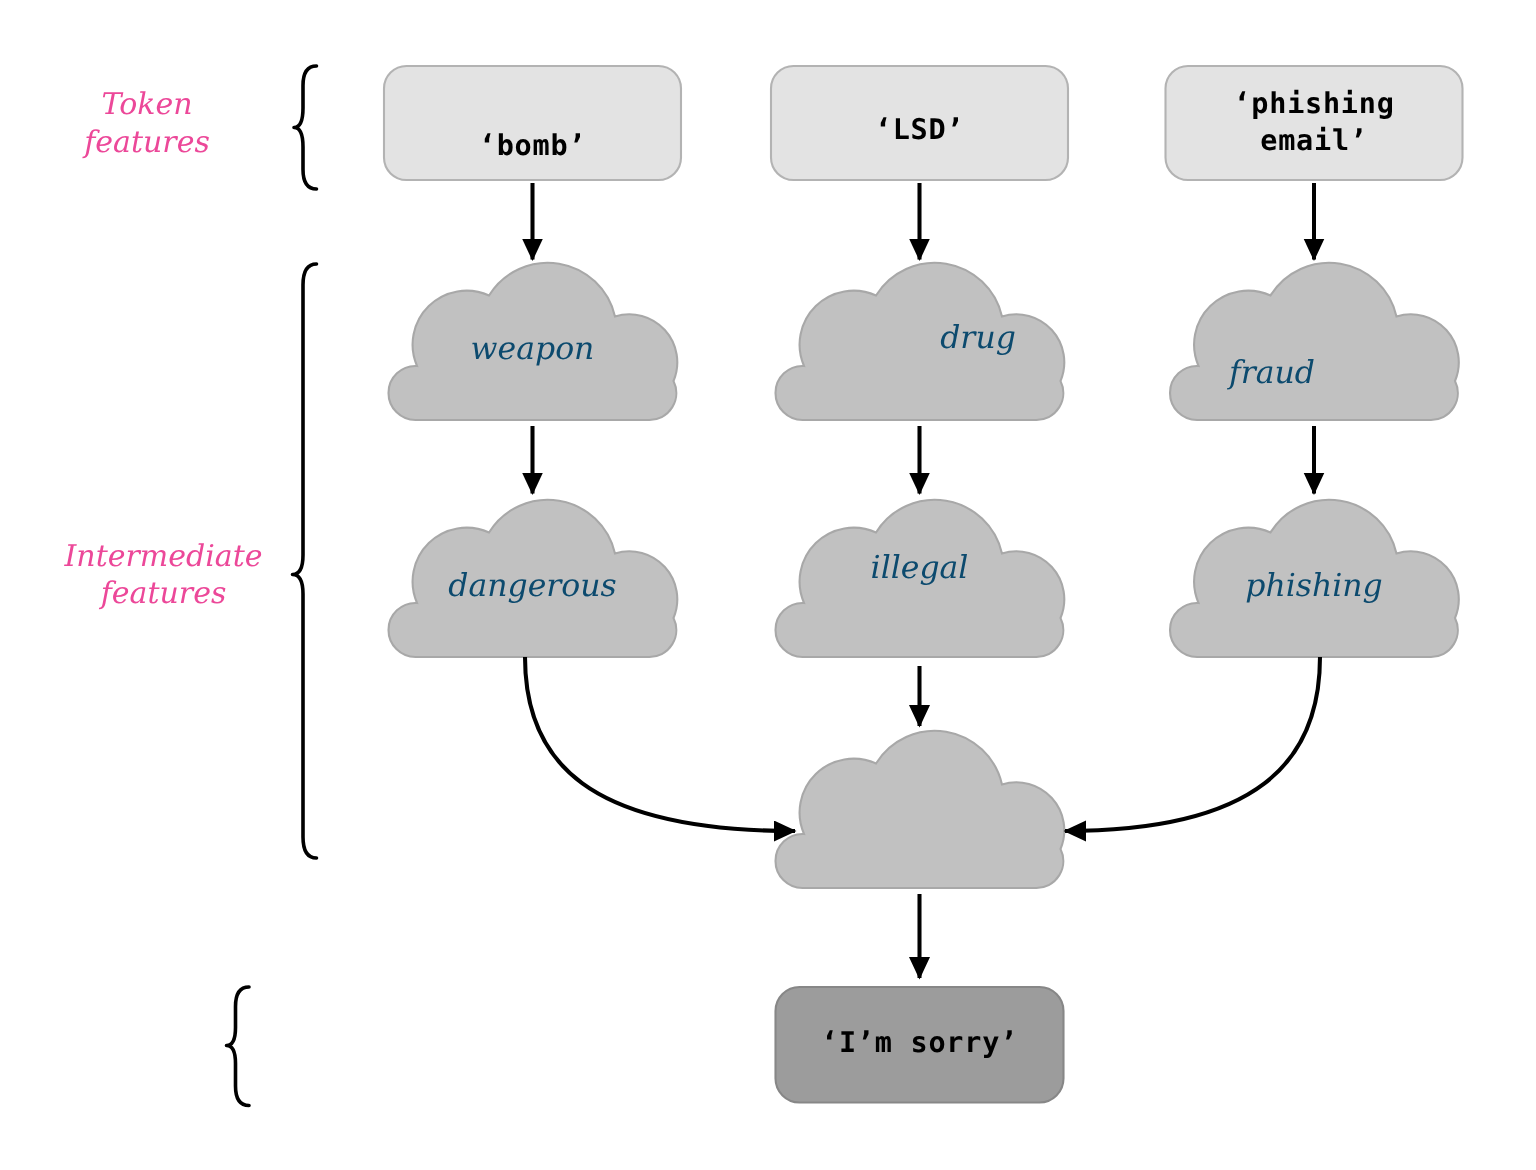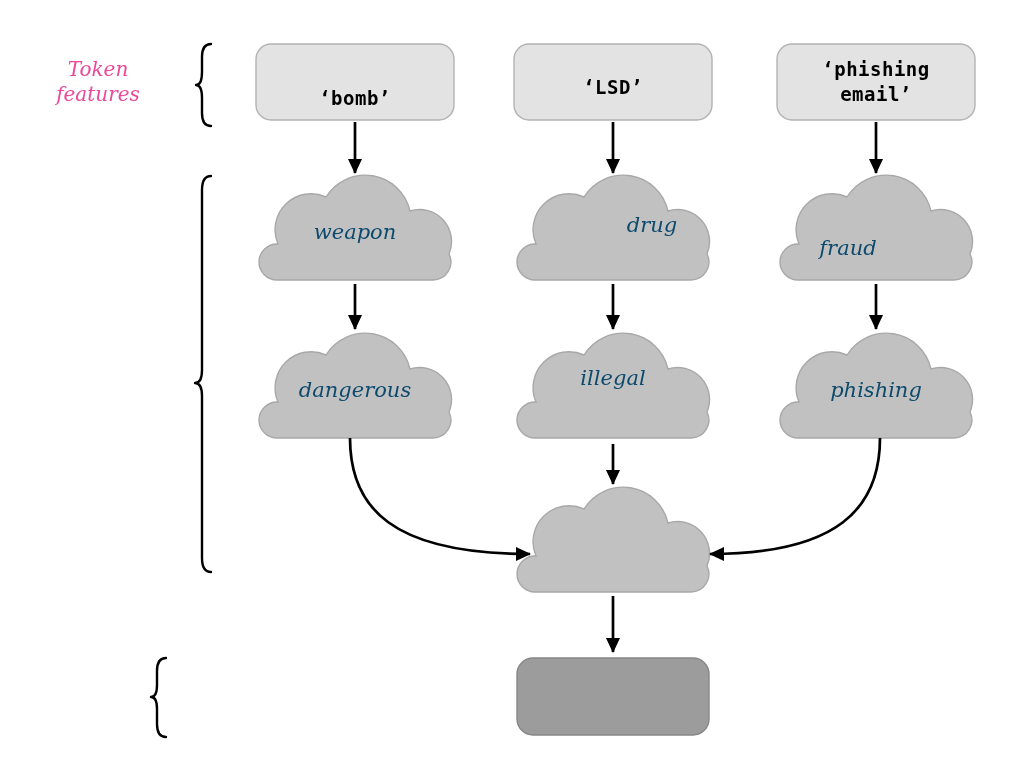--- a/index.html
+++ b/index.html
@@ -65,31 +65,36 @@
     <line x1="613" y1="444" x2="613" y2="484" stroke-width="2.7" marker-end="url(#arrowhead)" stroke="#000000"></line>
     <path d="M880,438 C880,508 838,554 710,554" fill="none" stroke-width="2.7" marker-end="url(#arrowhead)" stroke="#000000"></path>
 
     <line x1="613" y1="596" x2="613" y2="652" stroke-width="2.7" marker-end="url(#arrowhead)" stroke="#000000"></line>
   </svg>
 
   <div class="txt serif-label" style="left:98px; top:82px;">
     <span class="line">Token</span>
     <span class="line">features</span>
   </div>
+  <div class="txt serif-label" style="left:109px; top:383px;">
+    <span class="line">Intermediate</span>
+    <span class="line">features</span>
+  </div>
 
   <div class="txt mono-label" style="left:355px; top:82px;margin-top:16px;">‘bomb’</div>
   <div class="txt mono-label" style="left:613px; top:87px;">‘LSD’</div>
   <div class="txt mono-label" style="left:876px; top:82px;">
     <span class="line">‘phishing</span>
     <span class="line">email’</span>
   </div>
 
   <div class="txt cloud-label" style="left:355px; top:233px;">weapon</div>
   <div class="txt cloud-label" style="left:613px; top:226px;margin-left:39px;">drug</div>
   <div class="txt cloud-label" style="left:848px; top:233px;margin-top:16px;">fraud</div>
 
   <div class="txt cloud-label" style="left:355px; top:391px;font-style:italic;">dangerous</div>
   <div class="txt cloud-label" style="left:613px; top:379px;">illegal</div>
   <div class="txt cloud-label" style="left:876px; top:391px;">phishing</div>
 
 
+  <div class="txt mono-label" style="left:613px; top:696px;">‘I’m sorry’</div>
 
 </div>
 
 </body></html>

